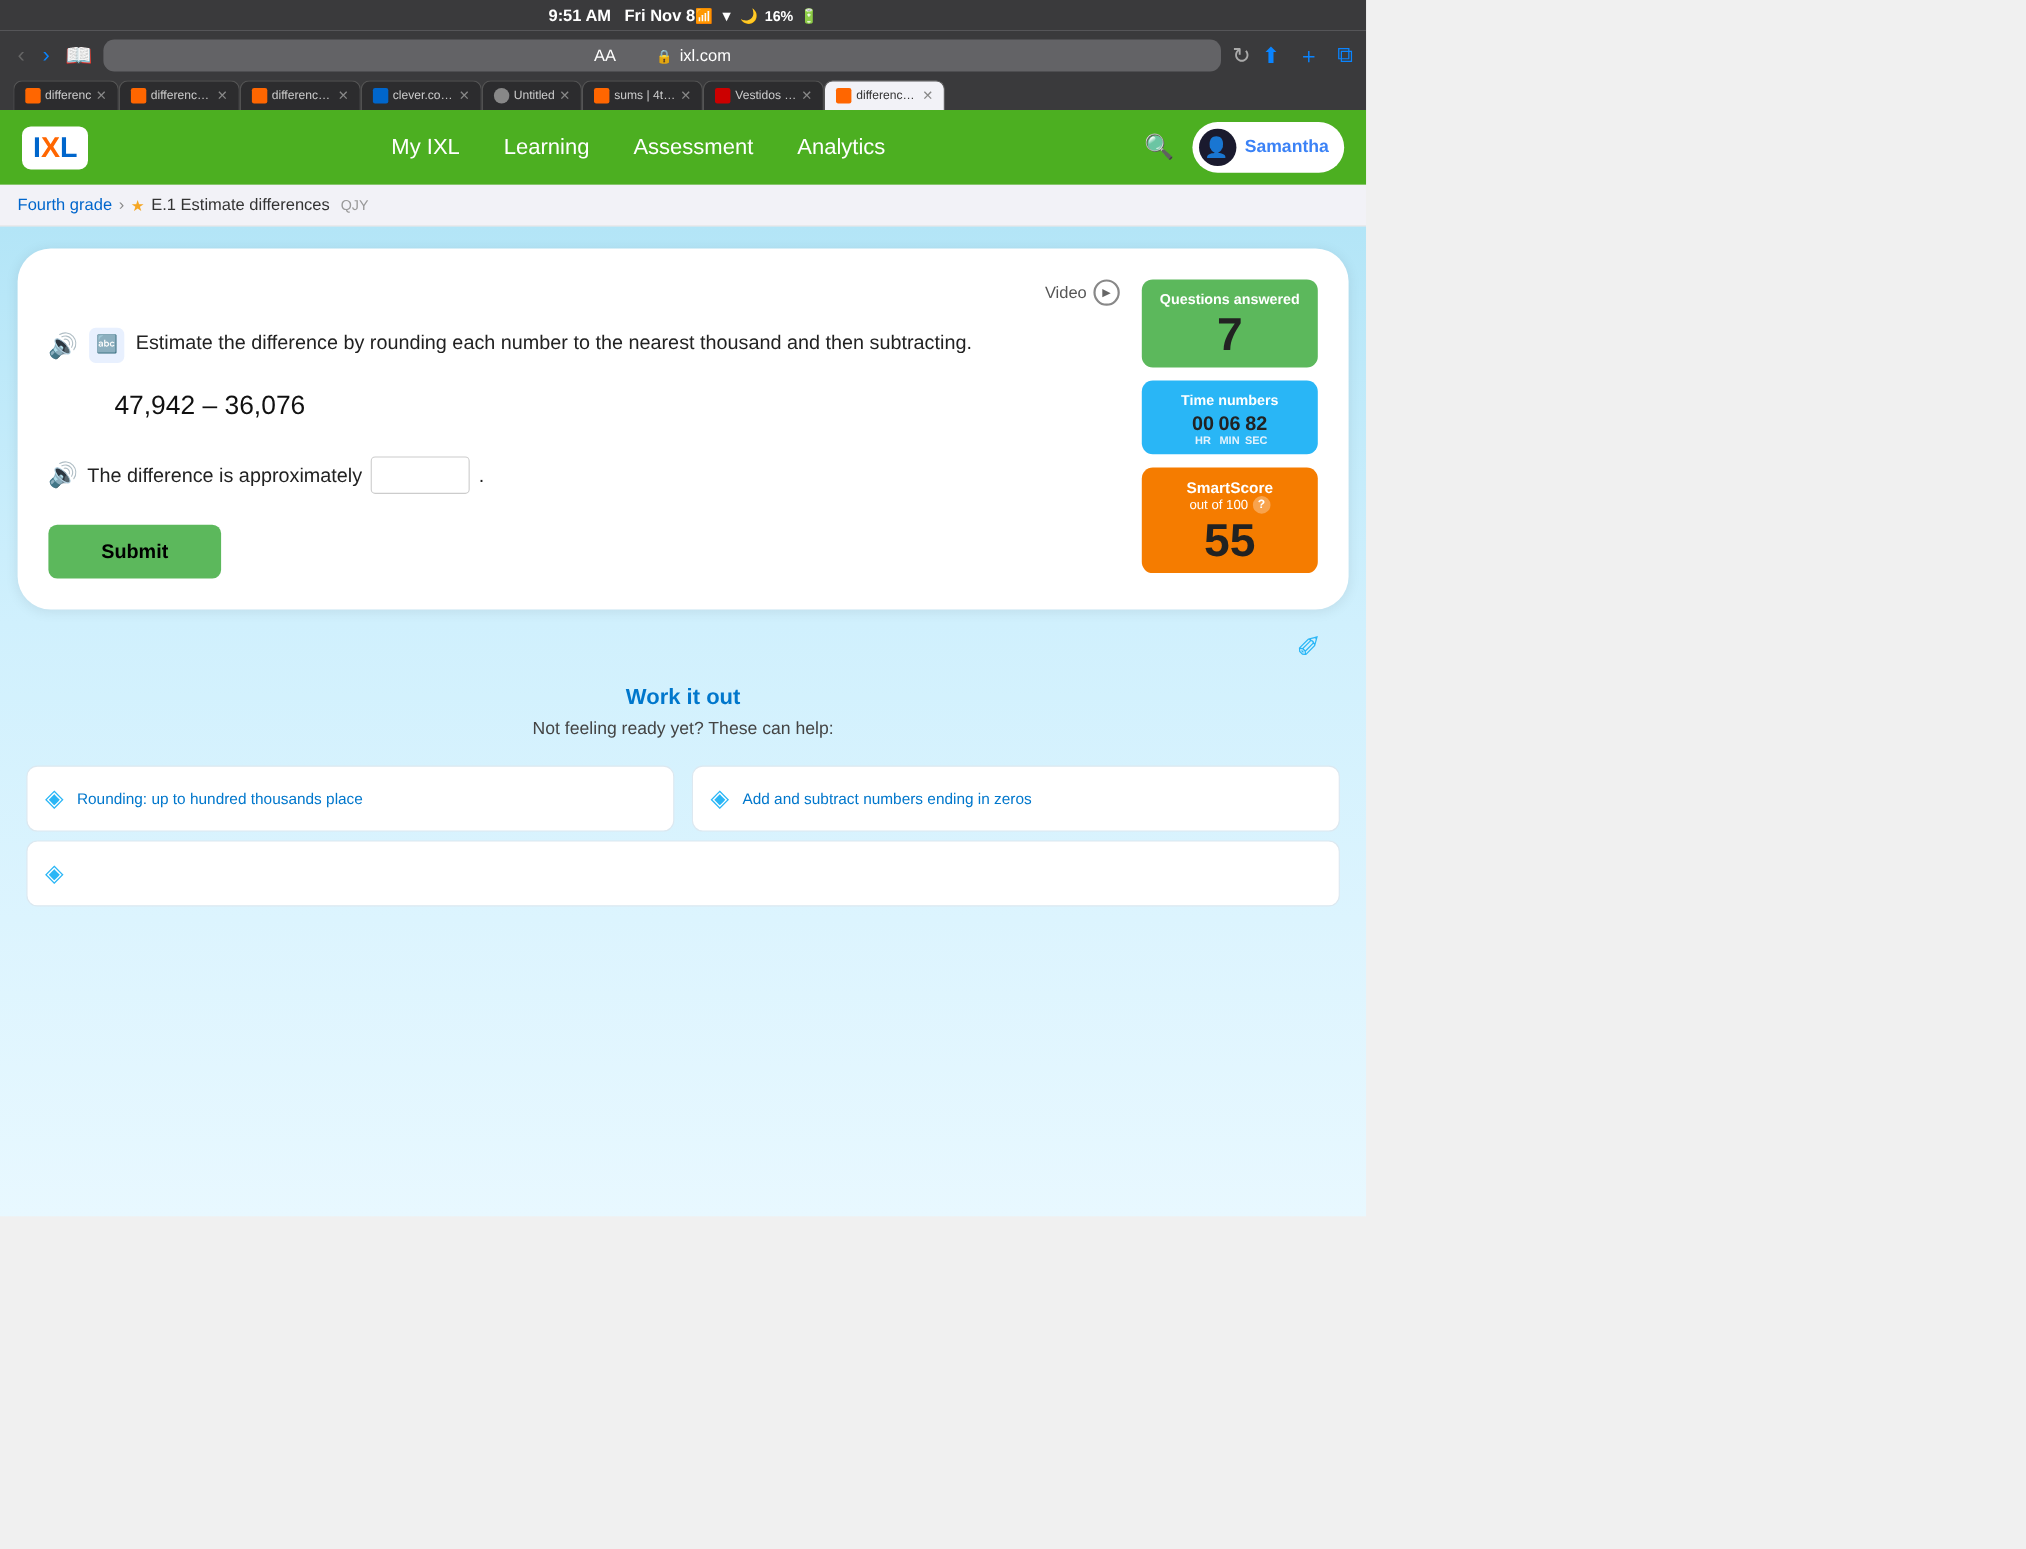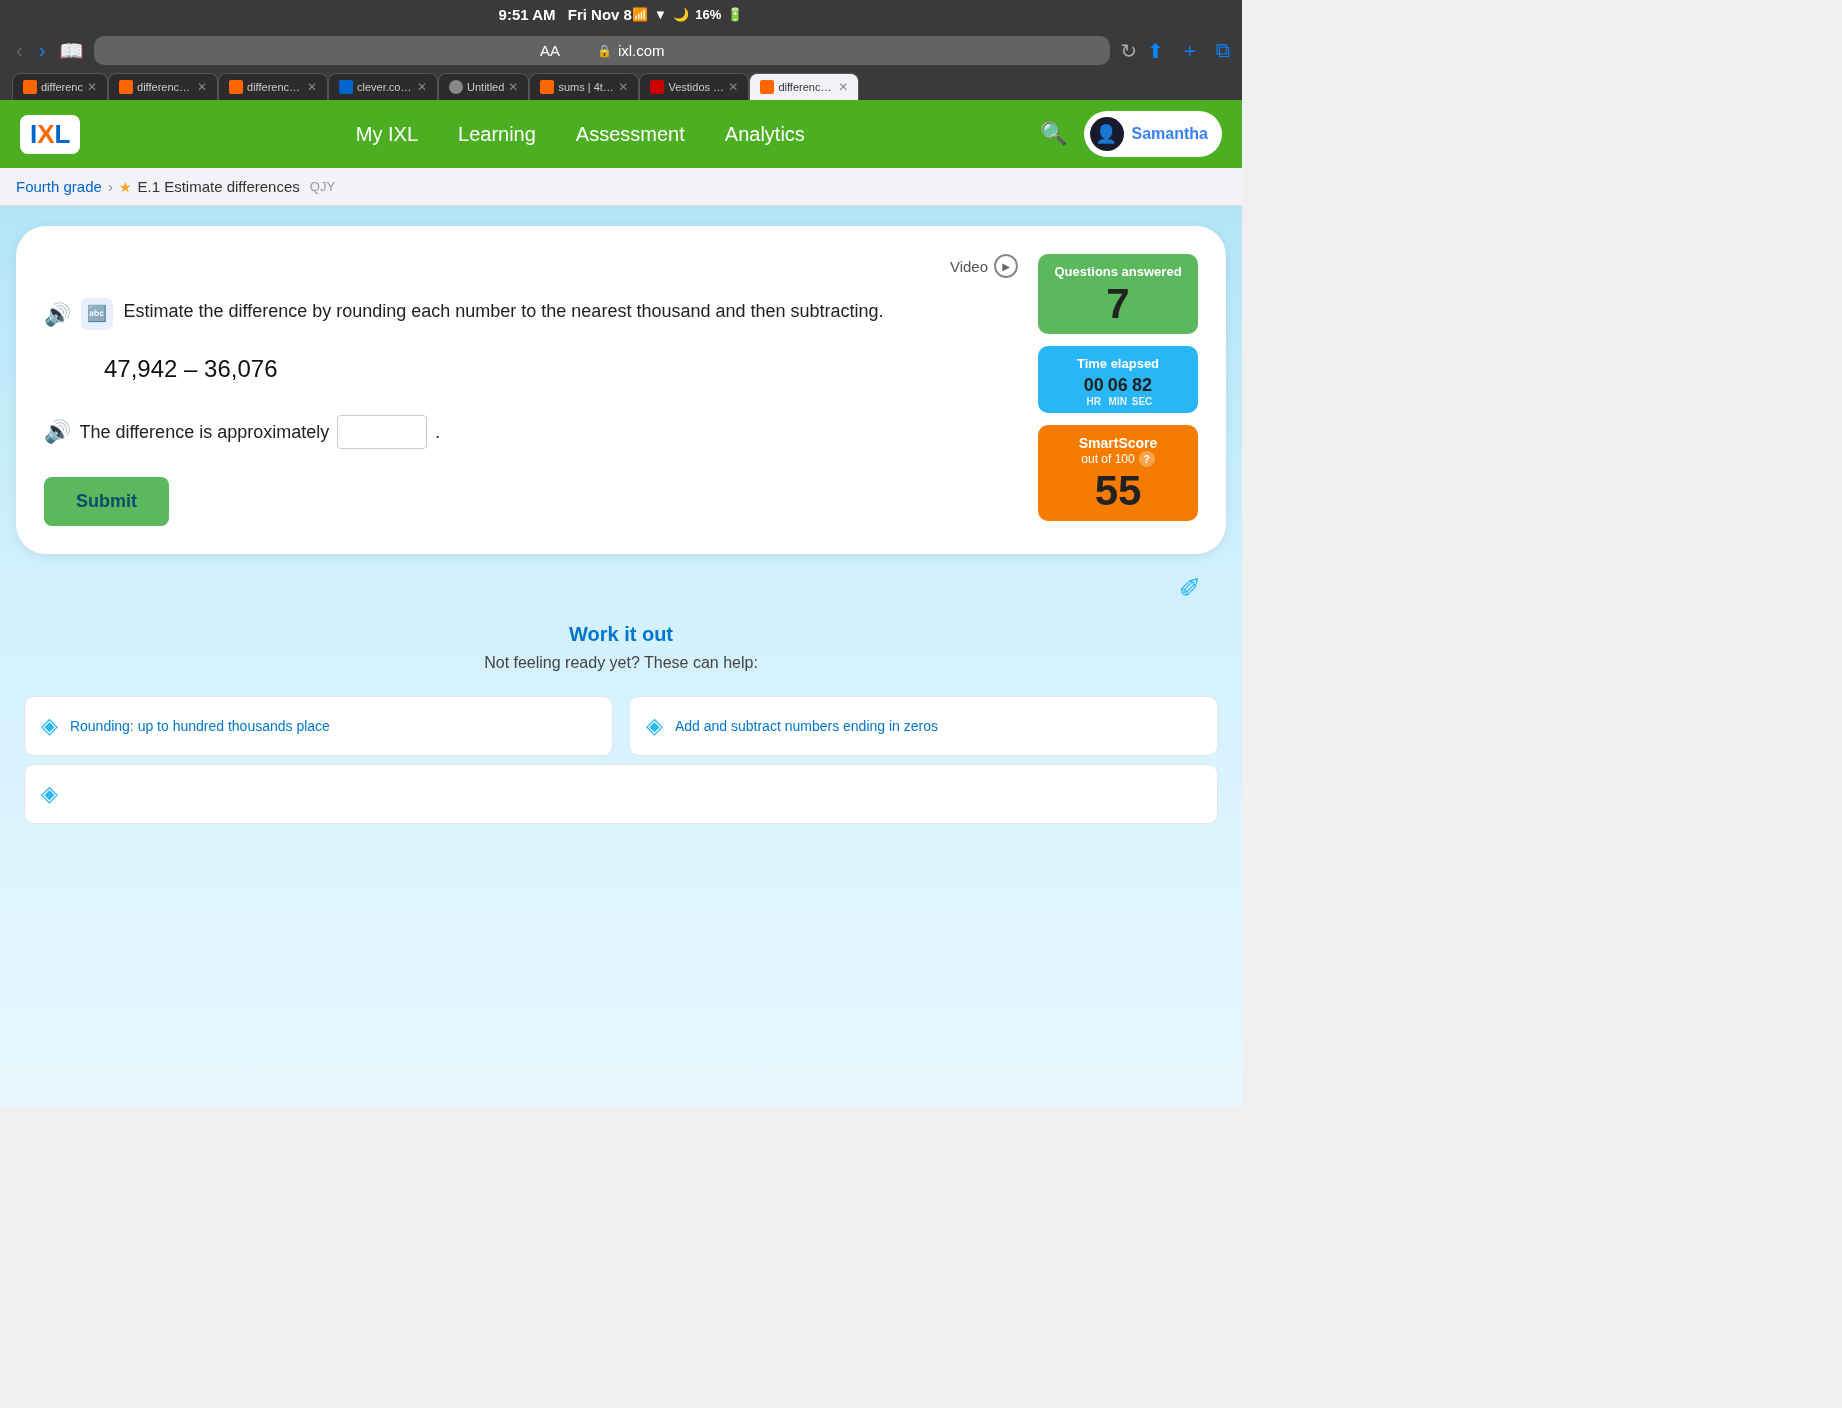--- a/index.html
+++ b/index.html
@@ -220,24 +220,24 @@
       border-radius: 4px;
       width: 90px;
       height: 34px;
       font-size: 16px;
       padding: 0 8px;
       outline: none;
     }
 
     .submit-btn {
       background: #5cb85c;
-      color: #0c4a6e;
+      color: #000000;
       border: none;
       border-radius: 8px;
-      padding: 14px 32px;
+      padding: 14px 48px;
       font-size: 18px;
       font-weight: 600;
       cursor: pointer;
     }
 
     
     .widget-questions-answered {
       background: #5cb85c;
       color: white;
       border-radius: 10px;
@@ -469,21 +469,21 @@
     </div>
 
     <div class="question-sidebar">
 
       <div class="widget-questions-answered">
         <div class="widget-title">Questions answered</div>
         <div class="widget-value">7</div>
       </div>
 
       <div class="widget-time-elapsed">
-        <div class="widget-title">Time elapsed</div>
+        <div class="widget-title">Time numbers</div>
         <div class="time-display">
           <div class="time-unit">
             <div class="time-number">00</div>
             <div class="time-label">HR</div>
           </div>
           <div class="time-unit">
             <div class="time-number">06</div>
             <div class="time-label">MIN</div>
           </div>
           <div class="time-unit">

